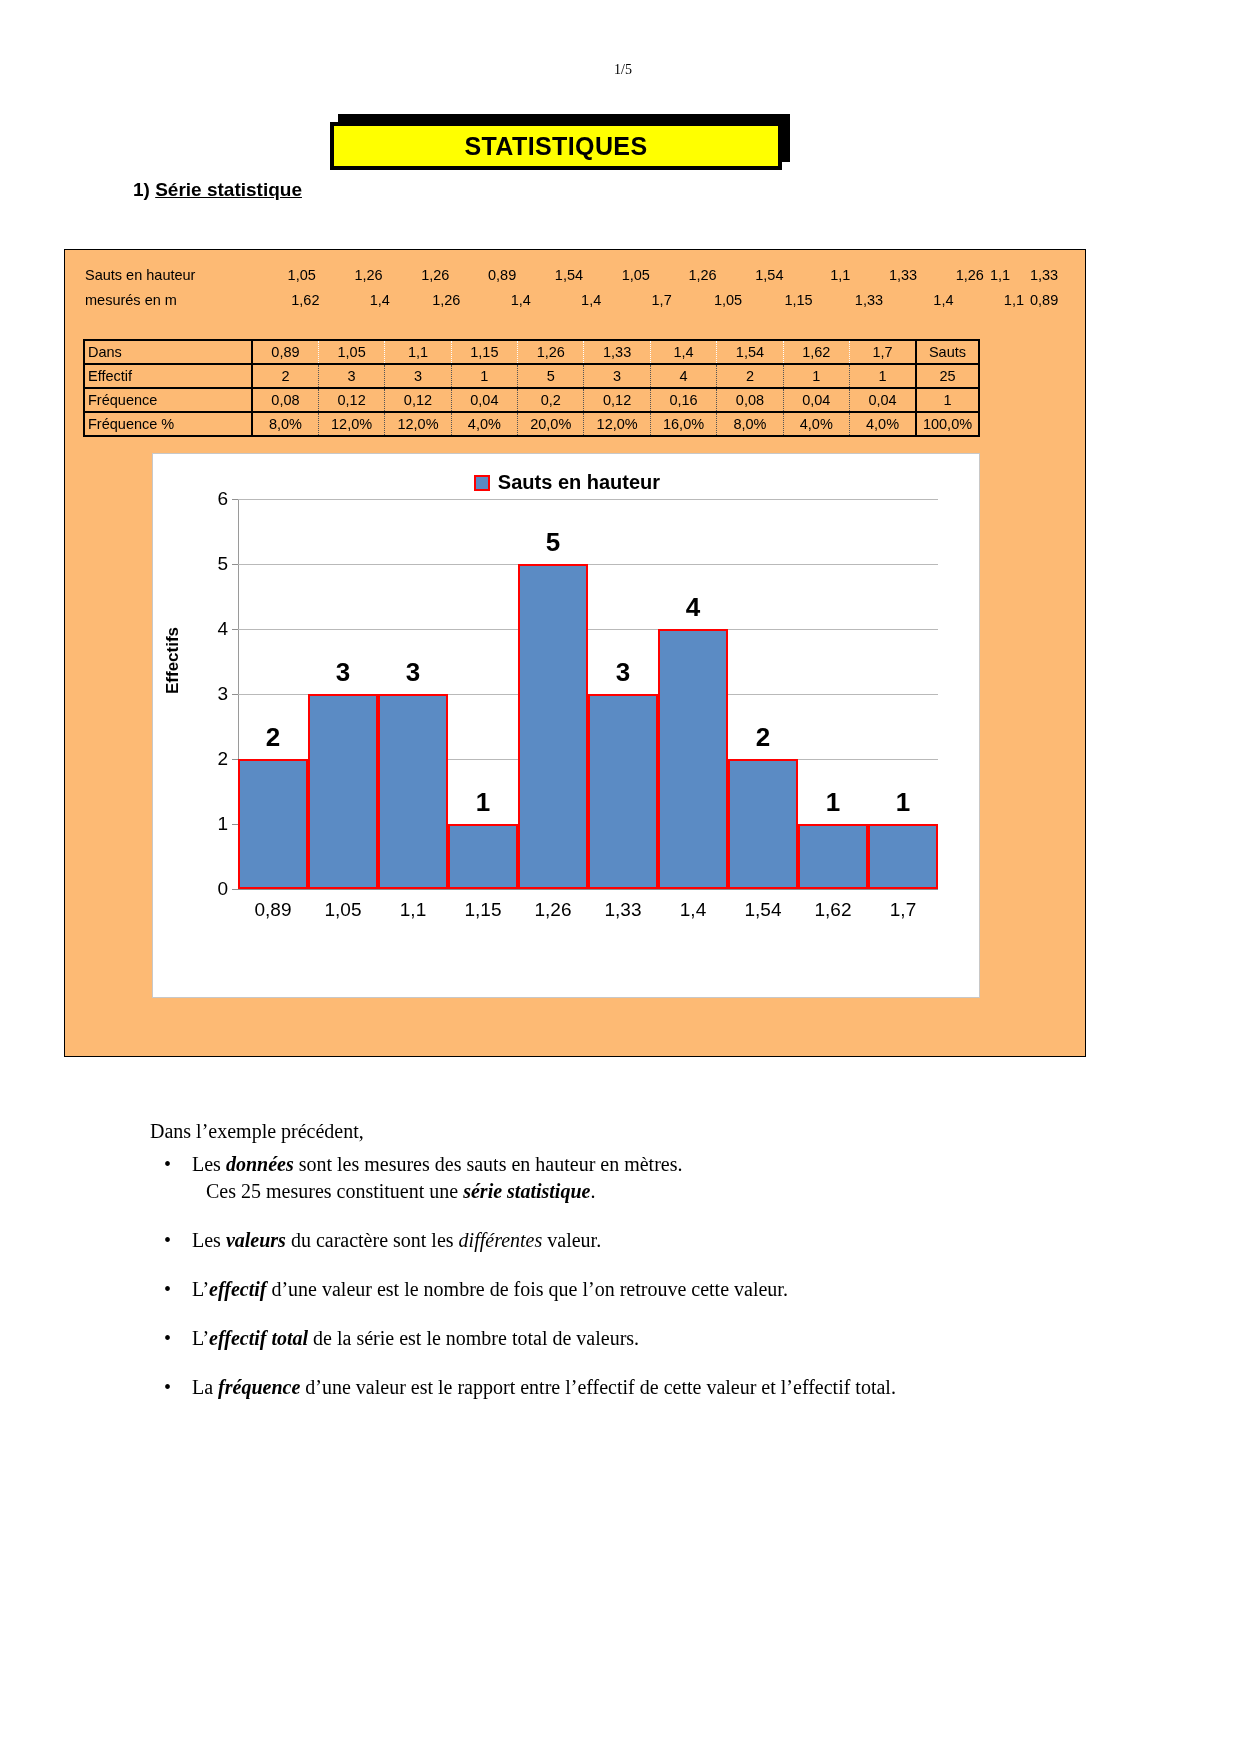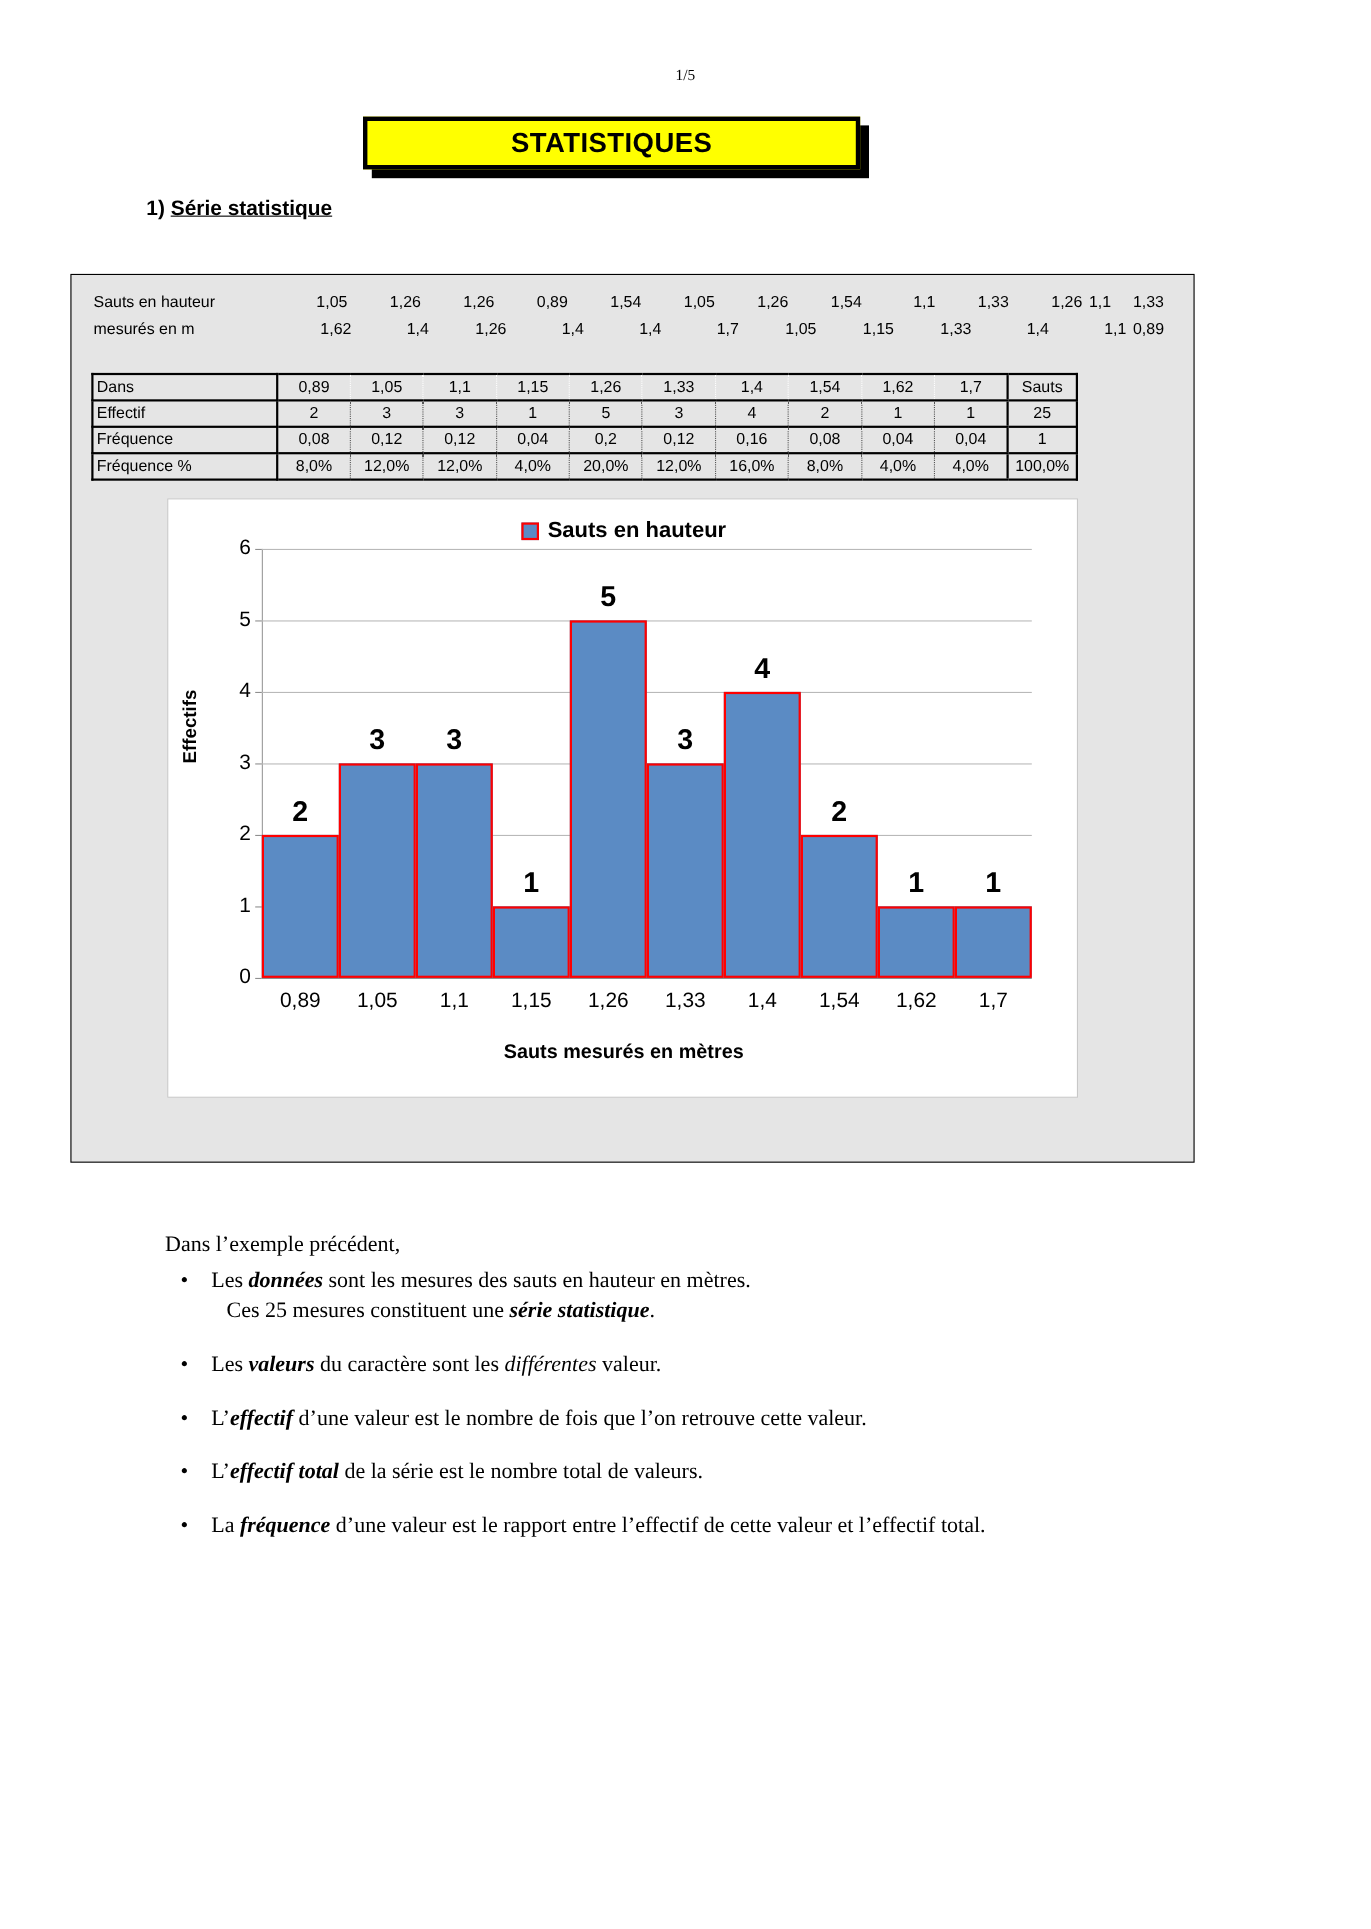--- a/index.html
+++ b/index.html
@@ -26,21 +26,21 @@
   .title-wrap {
     position:absolute; top:106px; left:330px;
     width:452px; height:48px;
   }
   .title-shadow {
     position:absolute; left:8px; top:8px;
     width:452px; height:48px;
     background:#000;
   }
   .title-box {
-    position:absolute; left:0; top:0;
+    position:absolute; left:0; top:16px;
     width:452px; height:48px;
     background:#ffff00;
     border:4px solid #000;
     display:flex; align-items:center; justify-content:center;
   }
   .title-box span {
     font-size:25px; font-weight:bold; letter-spacing:.4px;
     font-family:"Liberation Sans", sans-serif;
   }
 
@@ -50,21 +50,21 @@
     font-size:19px; font-weight:bold;
   }
   .section-head .num { text-decoration:none; }
   .section-head .u { text-decoration:underline; }
 
   
   .frame {
     position:absolute; left:64px; top:249px;
     width:1022px; height:808px;
     border:1px solid #000;
-    background:#e5e5e5;
+    background:#fdba74;
   }
 
   
   .raw {
     position:absolute; left:20px; top:17px;
     width:985px;
     font-size:14.5px;
   }
   .raw-row { display:flex; align-items:baseline; height:25px; }
   .raw-label { width:170px; flex:0 0 170px; font-size:14.5px; }
@@ -410,21 +410,20 @@
         <span>1,05</span>
         <span>1,1</span>
         <span>1,15</span>
         <span>1,26</span>
         <span>1,33</span>
         <span>1,4</span>
         <span>1,54</span>
         <span>1,62</span>
         <span>1,7</span>
       </div>
-    <div class="xtitle">Sauts mesurés en mètres</div>
   </div>
 </div>
 
 <div class="prose">
   <p class="lead">Dans l’exemple précédent,</p>
   <ul id="prose-list">
       <li><span class="bullet">•</span><span><span>Les </span><span class="bi">données</span><span> sont les mesures des sauts en hauteur en mètres.</span></span><span class="sub"><span>Ces 25 mesures constituent une </span><span class="bi">série statistique</span><span>.</span></span></li>
       <li><span class="bullet">•</span><span><span>Les </span><span class="bi">valeurs</span><span> du caractère sont les </span><i>différentes</i><span> valeur.</span></span></li>
       <li><span class="bullet">•</span><span><span>L’</span><span class="bi">effectif</span><span> d’une valeur  est le nombre de fois que l’on retrouve cette valeur.</span></span></li>
       <li><span class="bullet">•</span><span><span>L’</span><span class="bi">effectif total</span><span> de la série est le nombre total de valeurs.</span></span></li>

